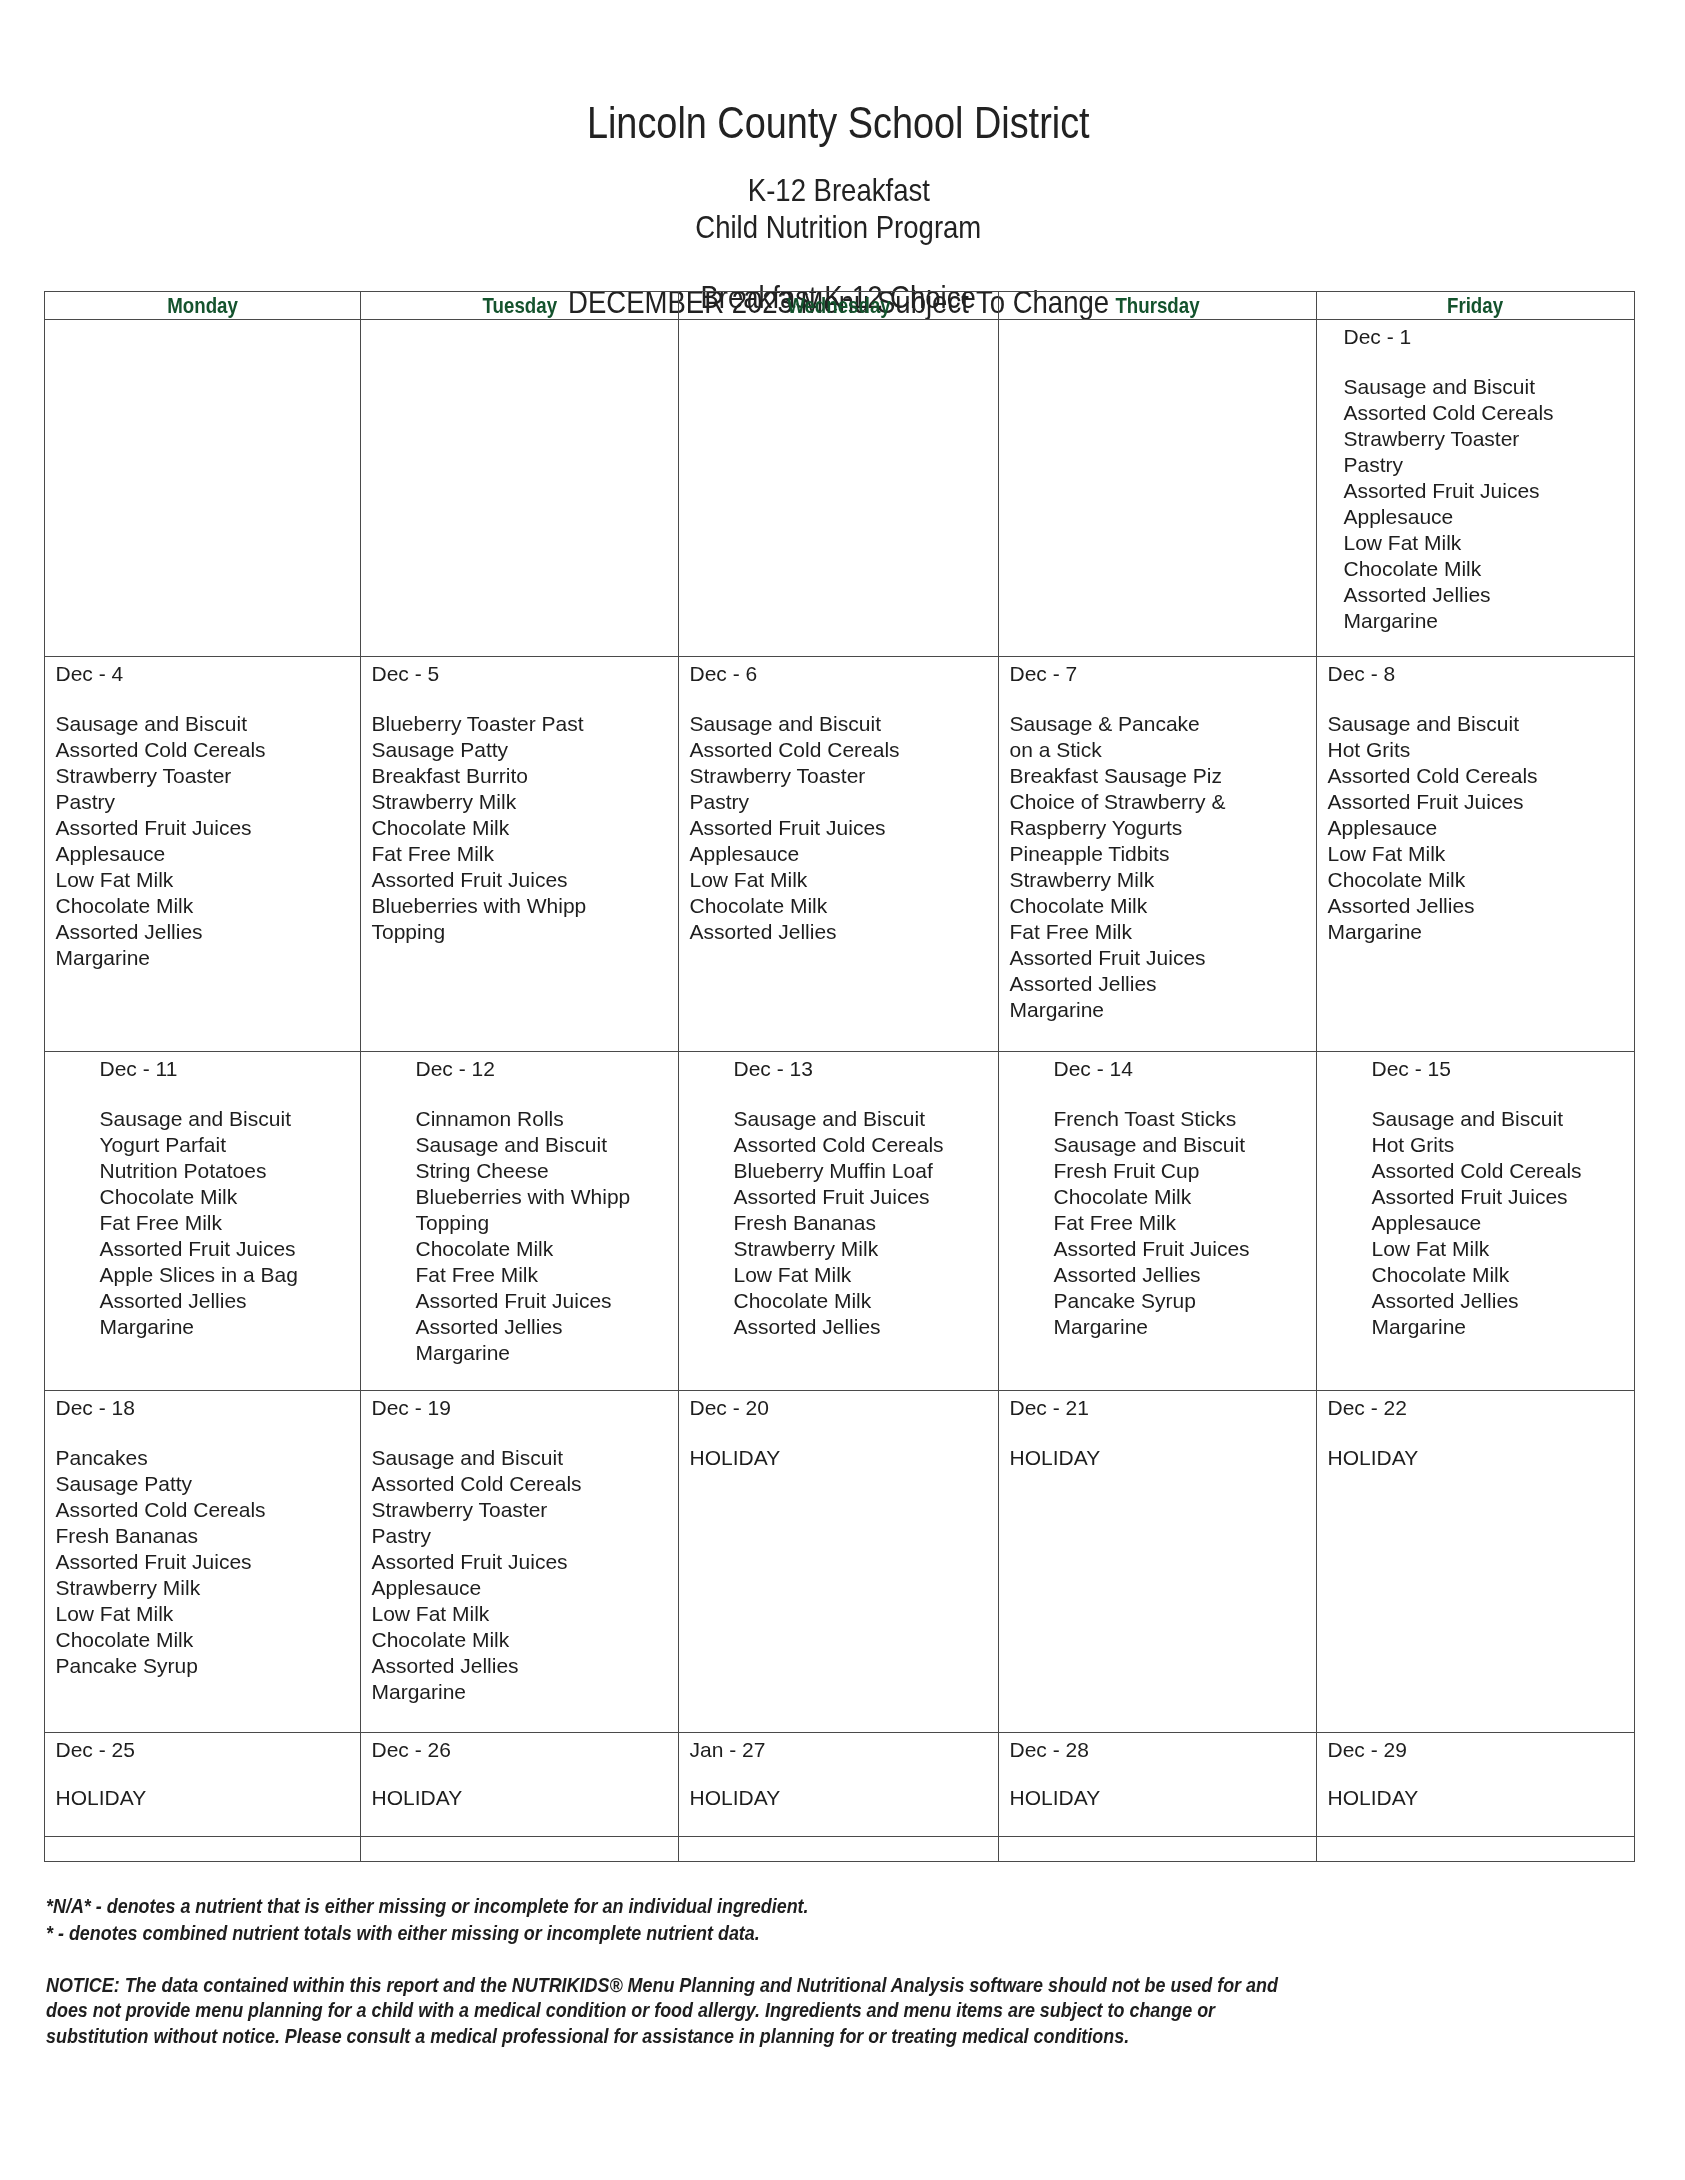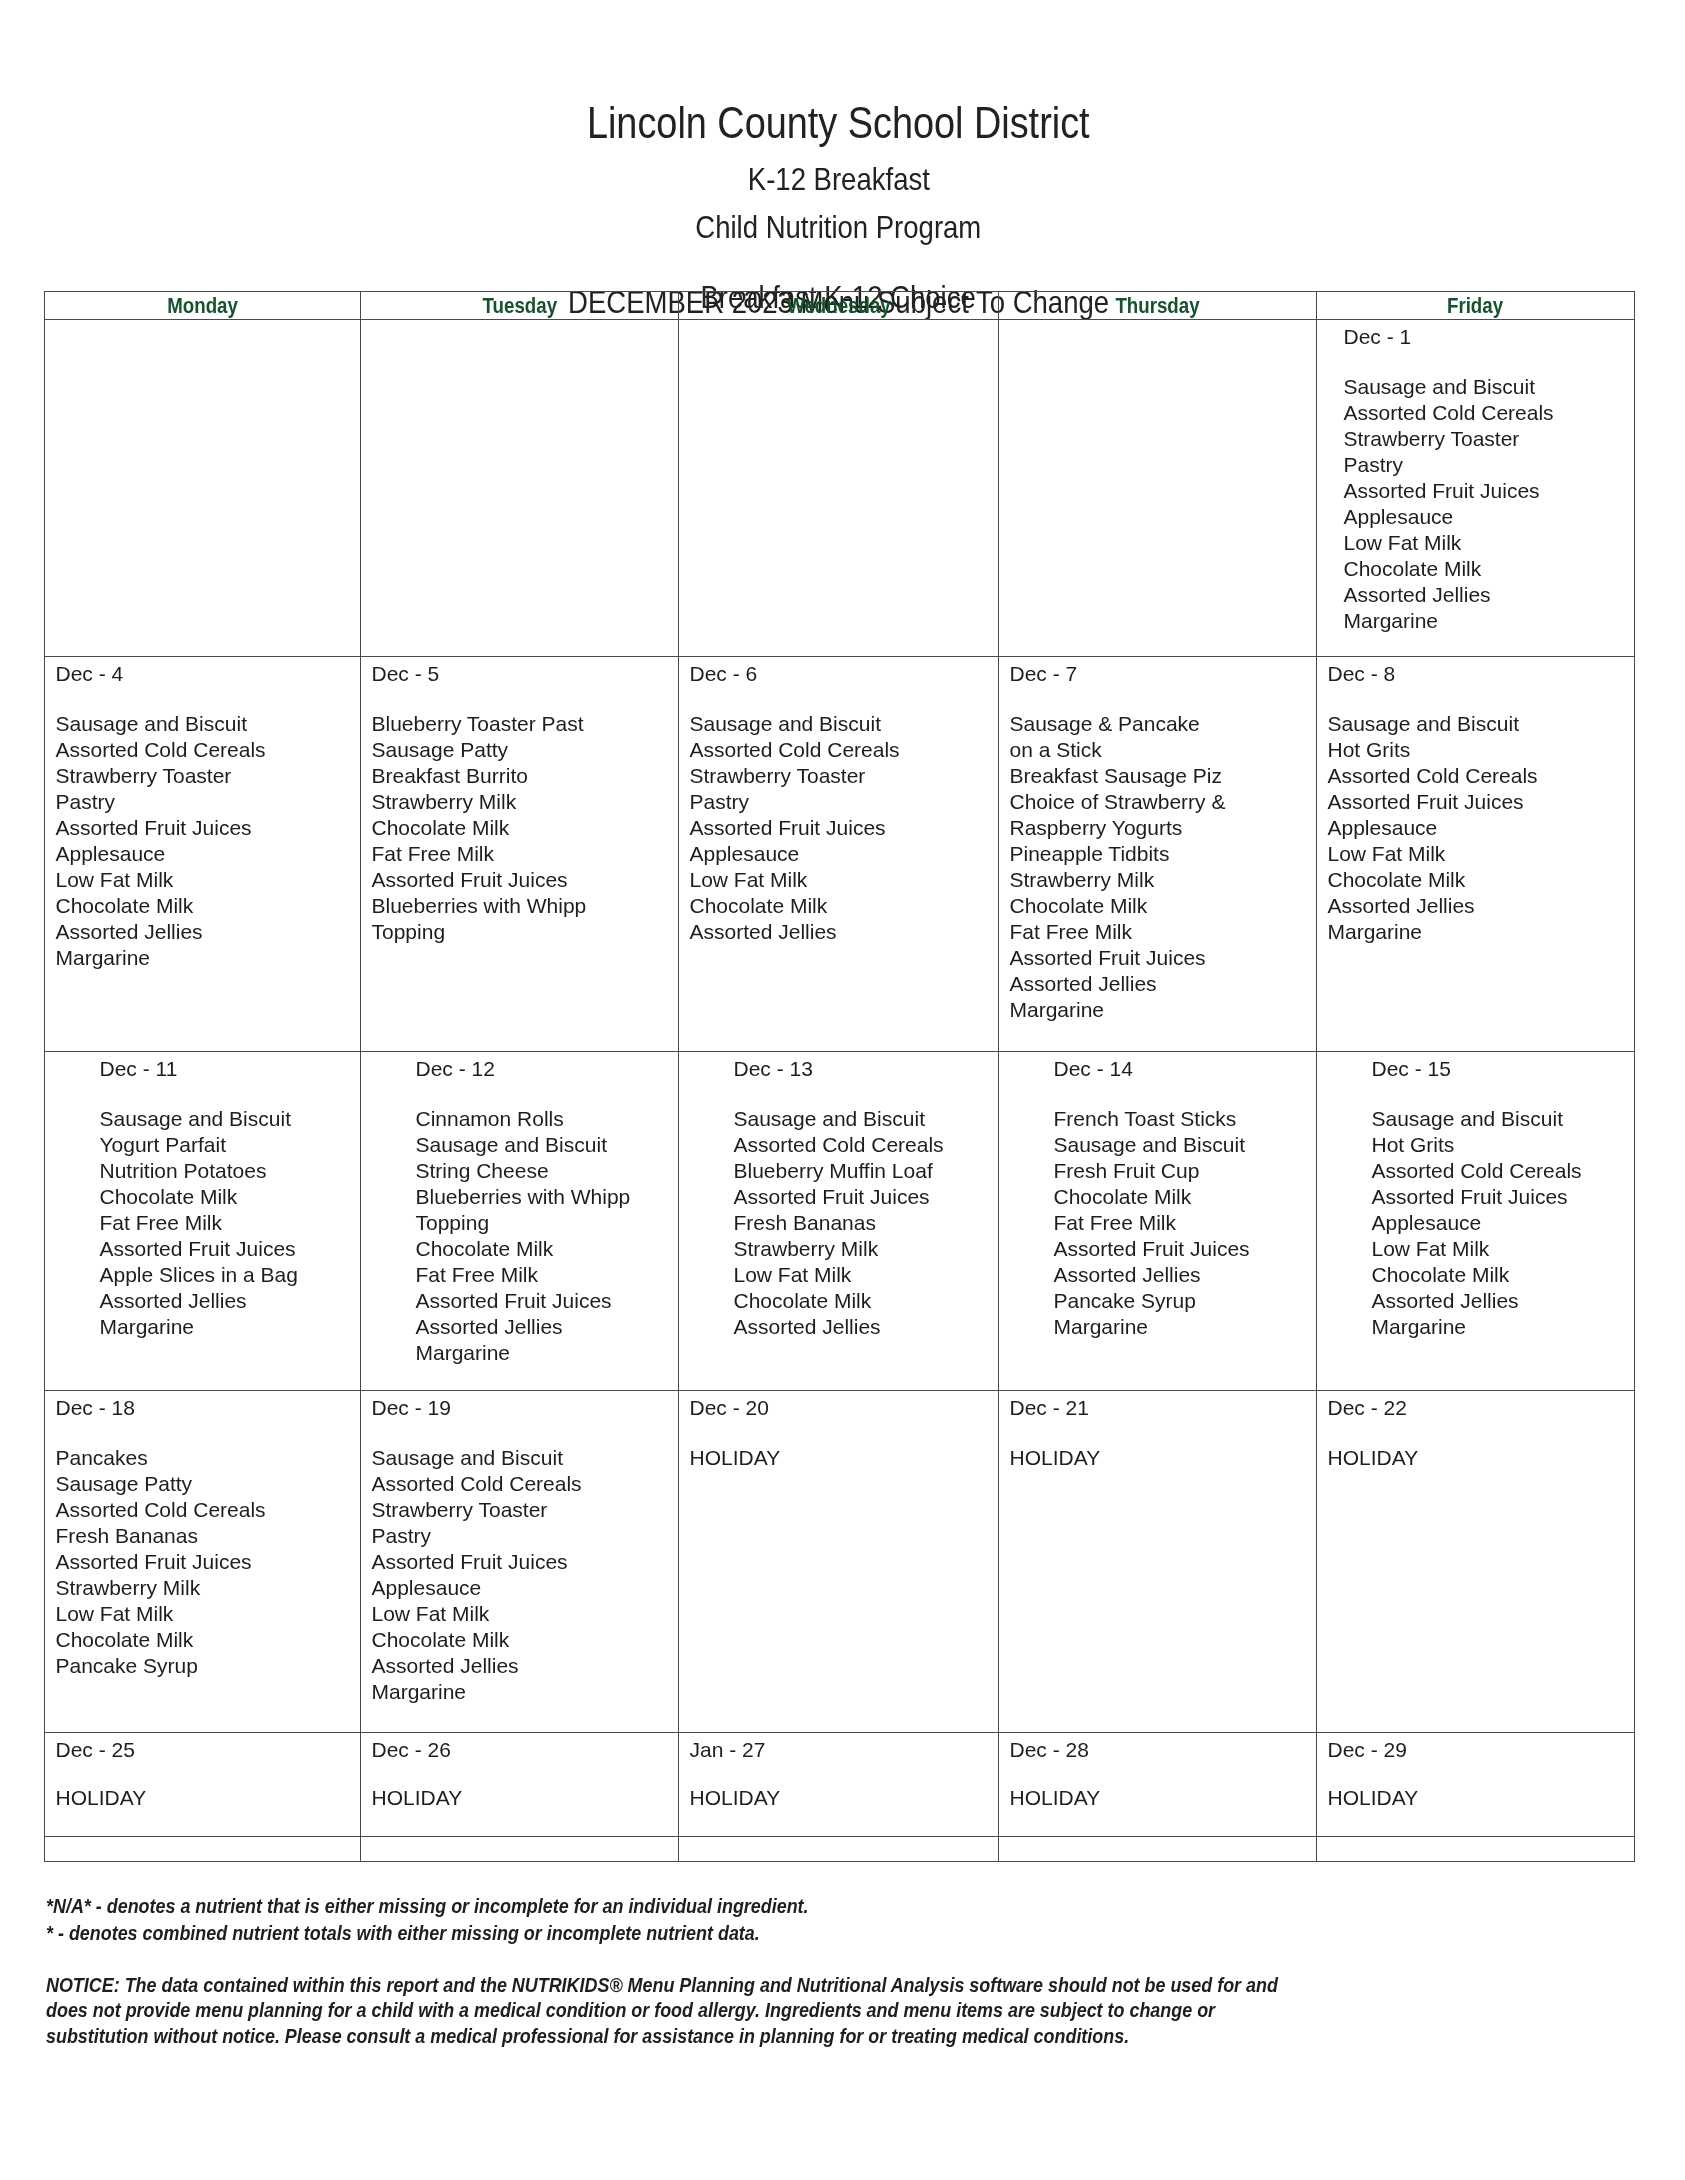--- a/index.html
+++ b/index.html
@@ -7,21 +7,21 @@
     width: 1685px; height: 2180px; position: relative; overflow: hidden;
     font-family: "Liberation Sans", sans-serif; color: #1e1e1e;
   }
   .titles { position: absolute; left: 0; top: 0; width: 1685px; }
   .tline {
     position: absolute; left: 0; width: 1677px; text-align: center;
     white-space: nowrap; color: #222;
   }
   .tline span { display: inline-block; transform: scaleX(0.86); transform-origin: center; }
   .t1 { top: 98px; font-size: 44px; }
-  .t2 { top: 161px; font-size: 32px; }
+  .t2 { top: 172px; font-size: 32px; }
   .t3 { top: 209px; font-size: 32px; }
   .t4 { top: 247px; font-size: 32px; margin-top: 32px; }
   .t5 { top: 284px; font-size: 32px; }
 
   .cal {
     position: absolute; left: 44px; top: 291px; width: 1589px;
     border-collapse: collapse; table-layout: fixed;
   }
   .cal th, .cal td {
     border: 1.3px solid #4a4a4a; vertical-align: top; padding: 0;

